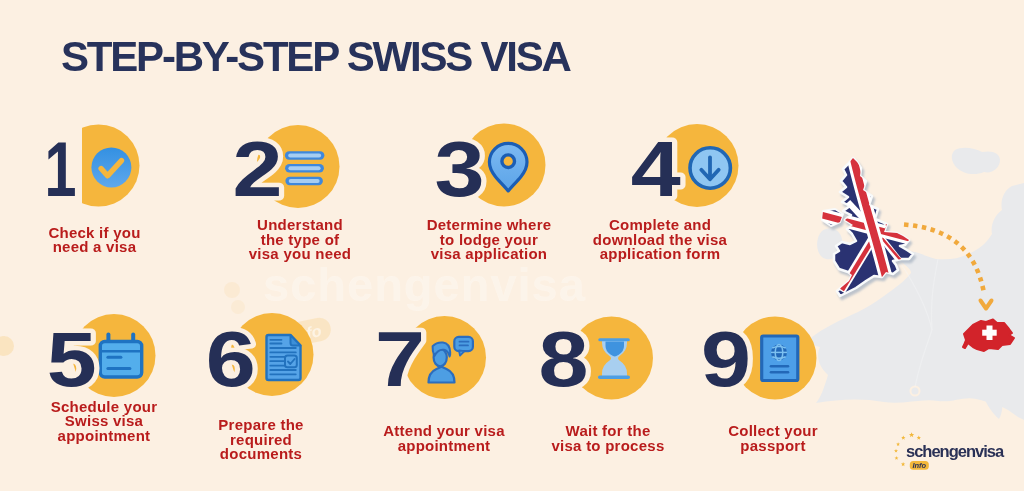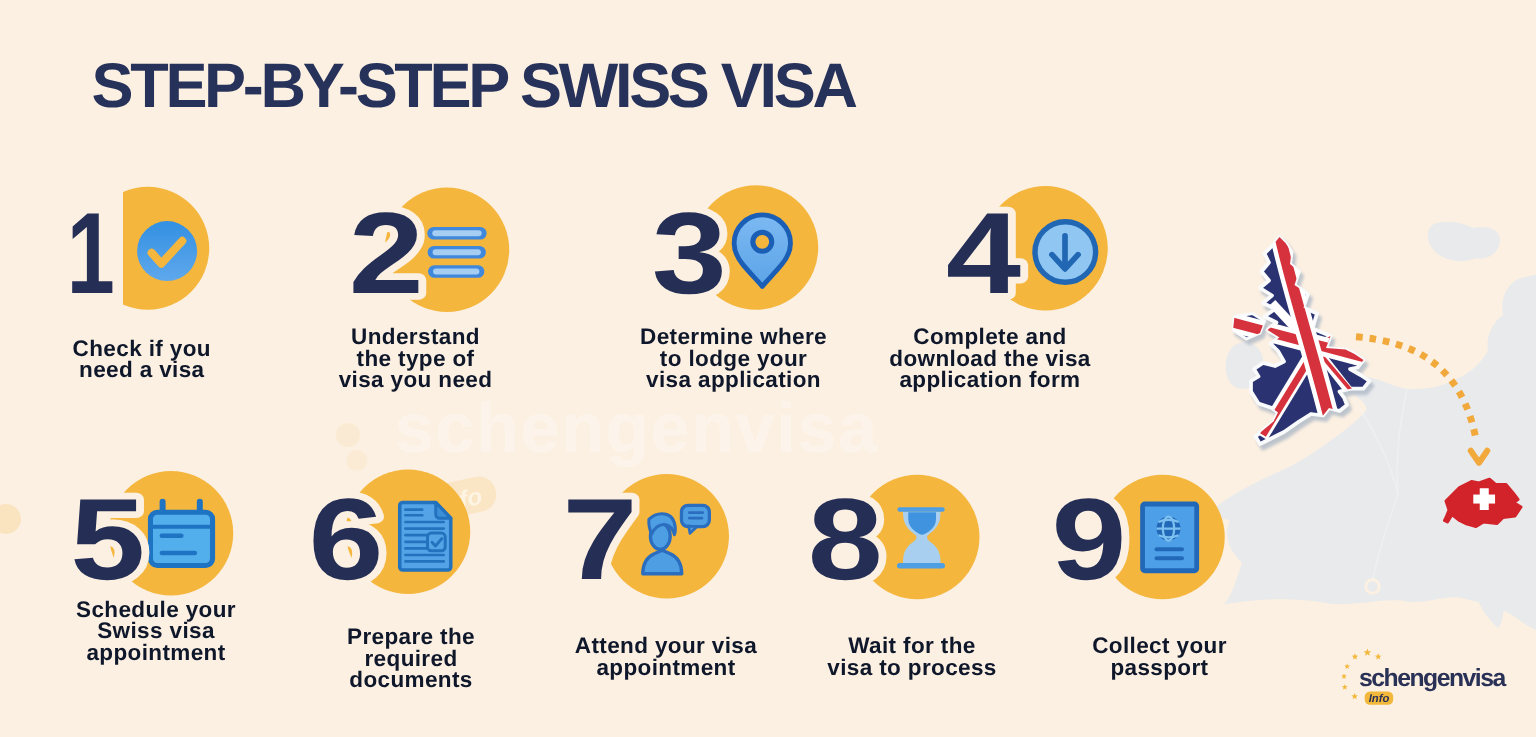--- a/index.html
+++ b/index.html
@@ -1,21 +1,21 @@
 <!DOCTYPE html>
 <html><head>
 <meta charset="utf-8">
 <style>
   html,body{margin:0;padding:0;}
   body{width:1024px;height:491px;background:#FCF0E2;overflow:hidden;position:relative;
        font-family:"Liberation Sans", sans-serif;}
   h1{position:absolute;left:49px;top:26px;margin:12px;font-size:42px;line-height:37px;
      font-weight:bold;color:#27325B;}
   #t1{letter-spacing:-2.2px;} #t2{letter-spacing:-2.5px;}
-  .cap{position:absolute;text-align:center;font-weight:bold;color:#0f172a;
+  .cap{position:absolute;text-align:center;font-weight:bold;color:#b91c1c;
        font-size:15px;line-height:14.4px;transform:translateX(-50%);white-space:nowrap;letter-spacing:0.25px;}
   #gfx{position:absolute;left:0;top:0;}
 </style>
 </head>
 <body>
 <svg id="gfx" width="1024" height="491" viewBox="0 0 1024 491" xmlns="http://www.w3.org/2000/svg">
  <defs>
   <linearGradient id="bluegrad" x1="0" y1="0" x2="0" y2="1">
     <stop offset="0" stop-color="#3390E2"></stop>
         <stop offset="1" stop-color="#5FA8EC"></stop>
@@ -248,20 +248,20 @@
    </g>
    <text x="906" y="457" font-size="16.5" font-weight="bold" fill="#2A3156" letter-spacing="-1">schengenvisa</text>
    <rect x="909.8" y="461" width="19" height="8.8" rx="3.5" fill="#F2B83B"></rect>
    <text x="919.3" y="468" font-size="7.5" font-weight="bold" font-style="italic" text-anchor="middle" fill="#2A3156">Info</text>
  </g>
 </svg>
 
 <h1><span id="t1">STEP-BY-STEP SWISS VISA</span><br></h1>
 
 <div class="cap" style="left:94.5px;top:225.6px;">Check if you<br>need a visa</div>
-<div class="cap" style="left:277px;top:218.4px;">Understand<br>the type of<br>visa you need</div>
+<div class="cap" style="left:300px;top:218.4px;">Understand<br>the type of<br>visa you need</div>
 <div class="cap" style="left:489px;top:218.4px;text-align:center;">Determine where<br>to lodge your<br>visa application</div>
 <div class="cap" style="left:660px;top:218.4px;">Complete and<br>download the visa<br>application form</div>
 <div class="cap" style="left:104px;top:400px;">Schedule your<br>Swiss visa<br>appointment</div>
-<div class="cap" style="left:274px;top:418.1px;text-align:center;">Prepare the<br>required<br>documents</div>
+<div class="cap" style="left:261px;top:418.1px;text-align:center;">Prepare the<br>required<br>documents</div>
 <div class="cap" style="left:444px;top:424.1px;">Attend your visa<br>appointment</div>
 <div class="cap" style="left:608px;top:424.1px;">Wait for the<br>visa to process</div>
 <div class="cap" style="left:773px;top:424.1px;">Collect your<br>passport</div>
 
 </body></html>

